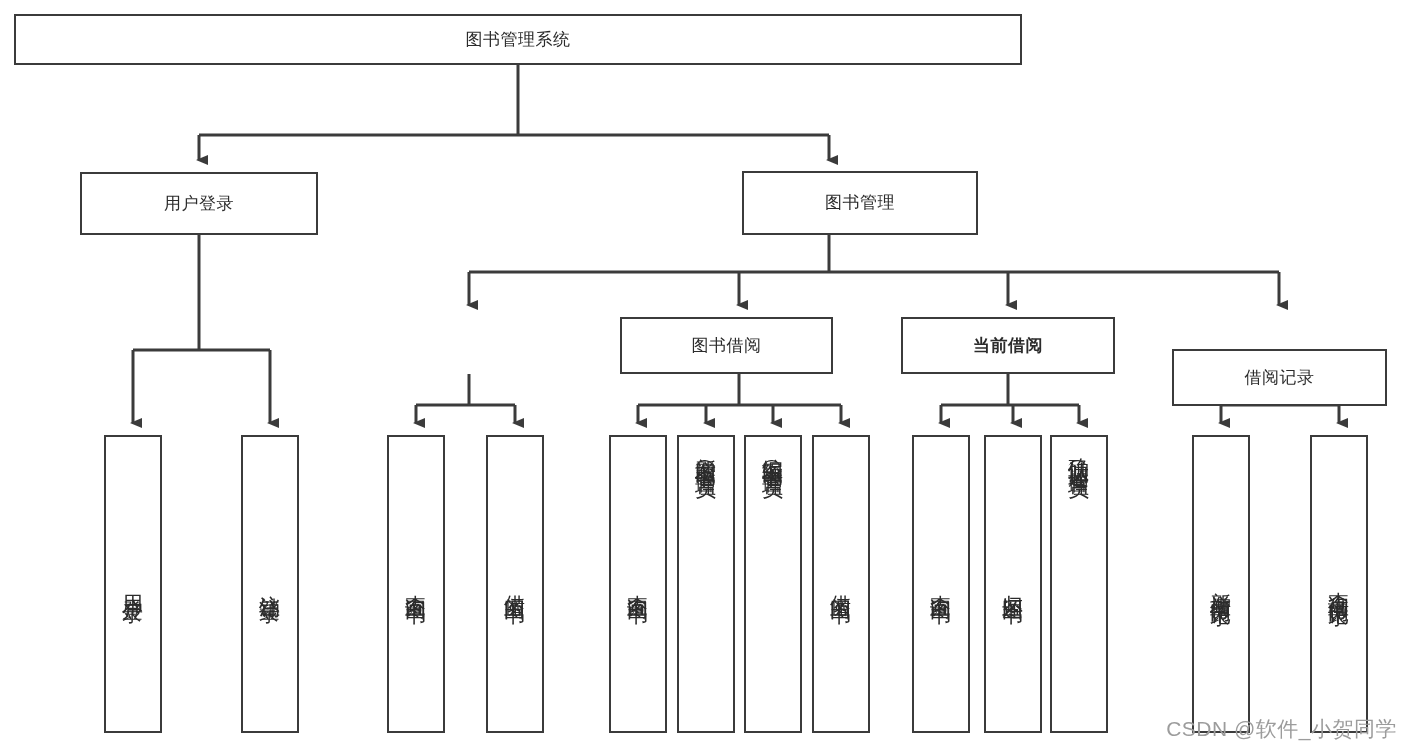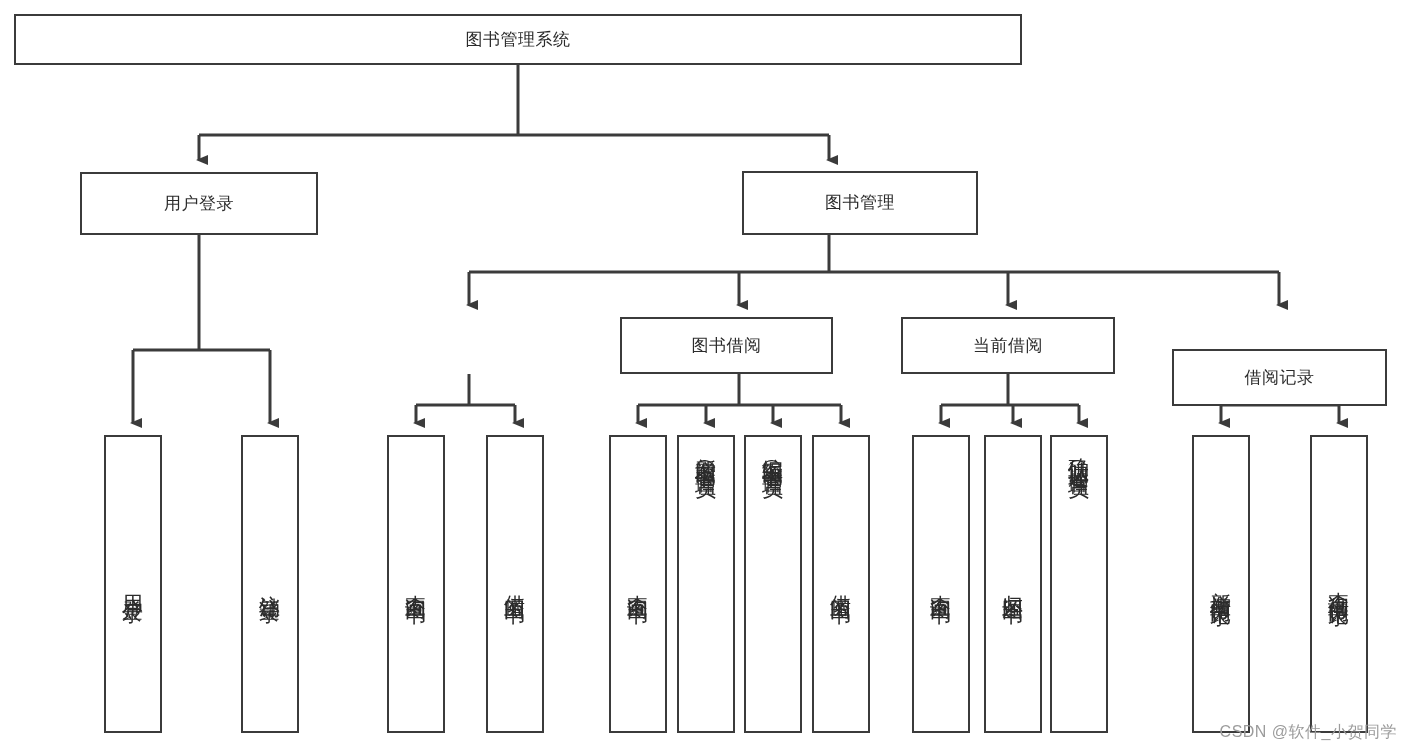--- a/index.html
+++ b/index.html
@@ -58,21 +58,21 @@
     line-height: 1;
   }
   .node.leaf.center-v { align-items: center; }
   .node.leaf.top-v { align-items: flex-start; }
   .node.leaf.top-v .lbl { margin-top: 4px; }
 
   .watermark {
     position: absolute;
     right: 8px;
     bottom: 4px;
-    font-size: 16px;
+    font-size: 21px;
     color: #9c9c9c;
     letter-spacing: 0.5px;
     white-space: nowrap;
     font-family: "Liberation Sans", "DejaVu Sans", sans-serif;
   }
 </style>
 </head>
 <body>
 
 <div id="canvas">
@@ -127,21 +127,21 @@
   <div class="node horiz" id="node-l1-0" style="left: 80px; top: 172px; width: 238px; height: 63px;">
     <span class="lbl">用户登录</span>
   </div>
   <div class="node horiz" id="node-l1-1" style="left: 711px; top: 171px; width: 236px; height: 64px; margin-left: 31px;">
     <span class="lbl">图书管理</span>
   </div>
 
   <div class="node horiz" id="node-l2-1" style="left: 620px; top: 317px; width: 213px; height: 57px;">
     <span class="lbl">图书借阅</span>
   </div>
-  <div class="node horiz" id="node-l2-2" style="left: 901px; top: 317px; width: 214px; height: 57px;">
+  <div class="node horiz" id="node-l2-2" style="left: 901px; top: 317px; width: 214px; height: 57px; font-weight: bold;">
     <span class="lbl">当前借阅</span>
   </div>
   <div class="node horiz" id="node-l2-3" style="left: 1172px; top: 317px; width: 215px; height: 57px; margin-top: 32px;">
     <span class="lbl">借阅记录</span>
   </div>
 
   <div class="node leaf center-v" id="node-leaf-0" style="left: 104px; top: 435px; width: 58px; height: 298px;">
     <span class="lbl">用户登录</span>
   </div>
   <div class="node leaf center-v" id="node-leaf-1" style="left: 241px; top: 435px; width: 58px; height: 298px;">

